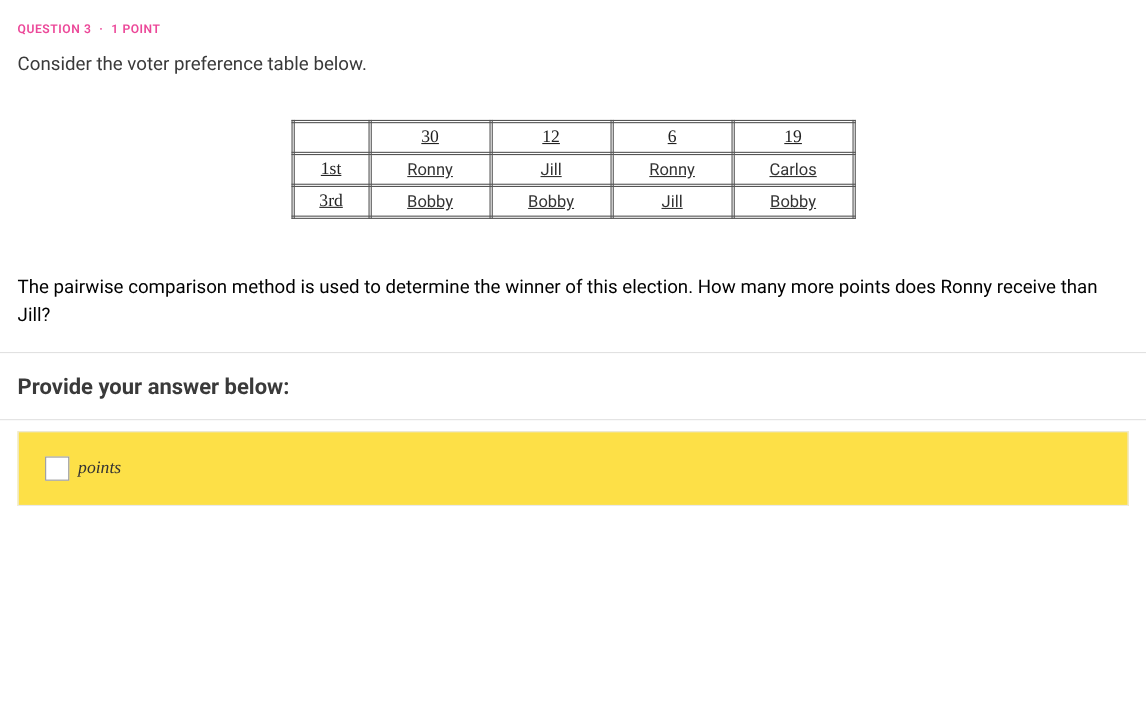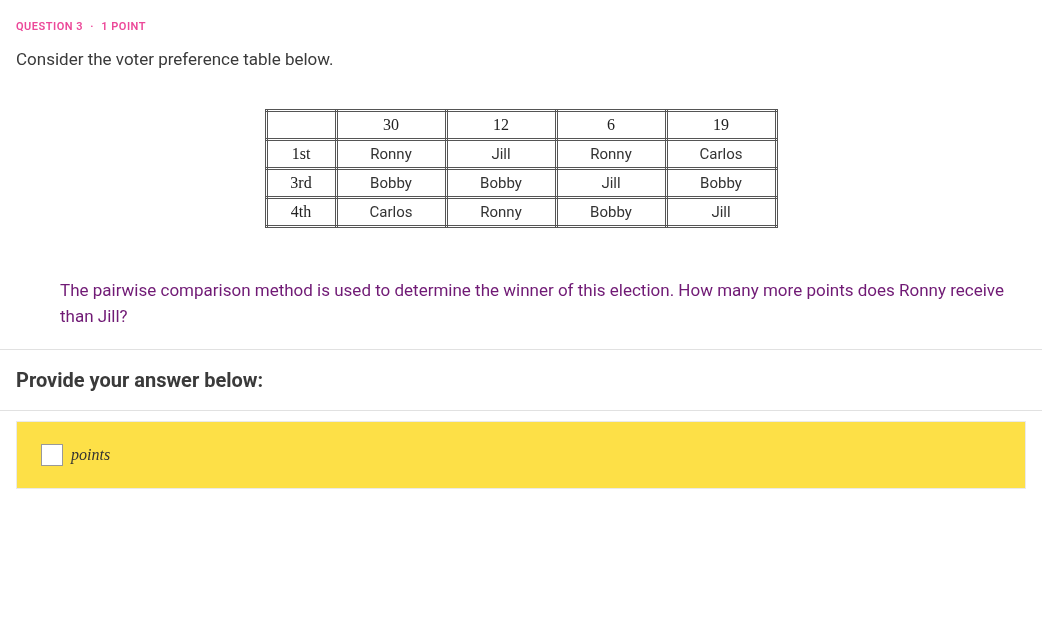--- a/index.html
+++ b/index.html
@@ -34,36 +34,36 @@
     border: 3px double #555;
   }
   table.pref th, table.pref td {
     border: 3px double #555;
     text-align: center;
     padding: 4px 10px;
     font-size: 16px;
     font-family: Georgia, "Times New Roman", serif;
     color: #222;
     min-width: 110px;
+    text-decoration: underline;
   }
   table.pref td.row-label {
     font-family: Georgia, "Times New Roman", serif;
     min-width: 70px;
   }
   table.pref td.name {
     font-family: -apple-system, BlinkMacSystemFont, "Segoe UI", Roboto, sans-serif;
     font-size: 15px;
     color: #333;
   }
   .question-text {
     padding: 10px 16px 20px 16px;
     font-size: 17px;
-    color: #701a75;
+    color: #000000;
     line-height: 1.5;
-    margin-left: 44px;
   }
   .divider {
     border-top: 1px solid #e1e1e1;
   }
   .provide {
     padding: 18px 6px 18px 16px;
     font-size: 20px;
     color: #3a3a3a;
     font-weight: bold;
   }
@@ -119,27 +119,20 @@
       <td class="name">Ronny</td>
       <td class="name">Carlos</td>
     </tr>
     <tr>
       <td class="row-label">3rd</td>
       <td class="name">Bobby</td>
       <td class="name">Bobby</td>
       <td class="name">Jill</td>
       <td class="name">Bobby</td>
     </tr>
-    <tr>
-      <td class="row-label">4th</td>
-      <td class="name">Carlos</td>
-      <td class="name">Ronny</td>
-      <td class="name">Bobby</td>
-      <td class="name">Jill</td>
-    </tr>
   </tbody>
     </table>
 </div>
 
 <div class="question-text">The pairwise comparison method is used to determine the winner of this election. How many more points does Ronny receive than Jill?</div>
 
 <div class="divider"></div>
 
 <div class="provide">Provide your answer below:</div>
 

